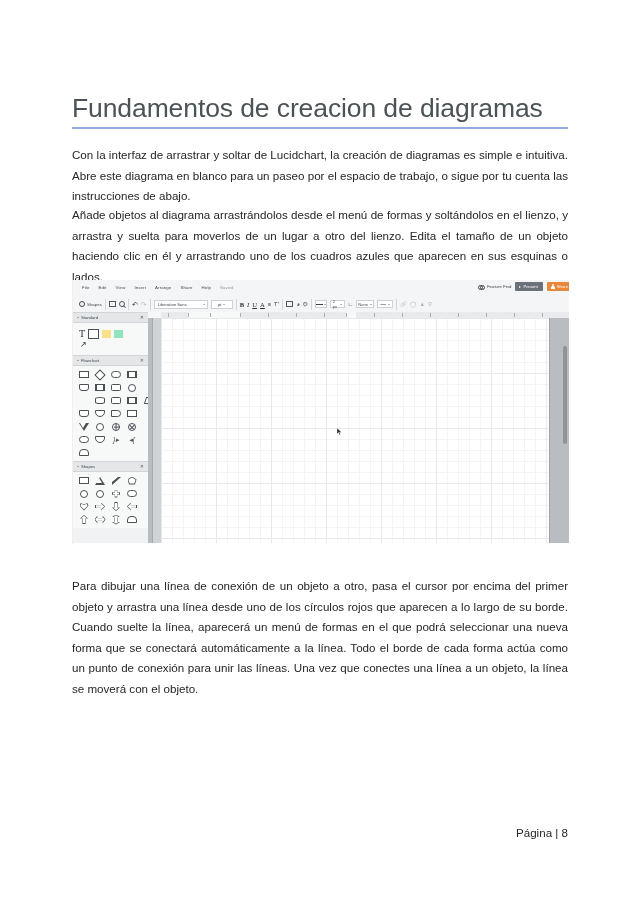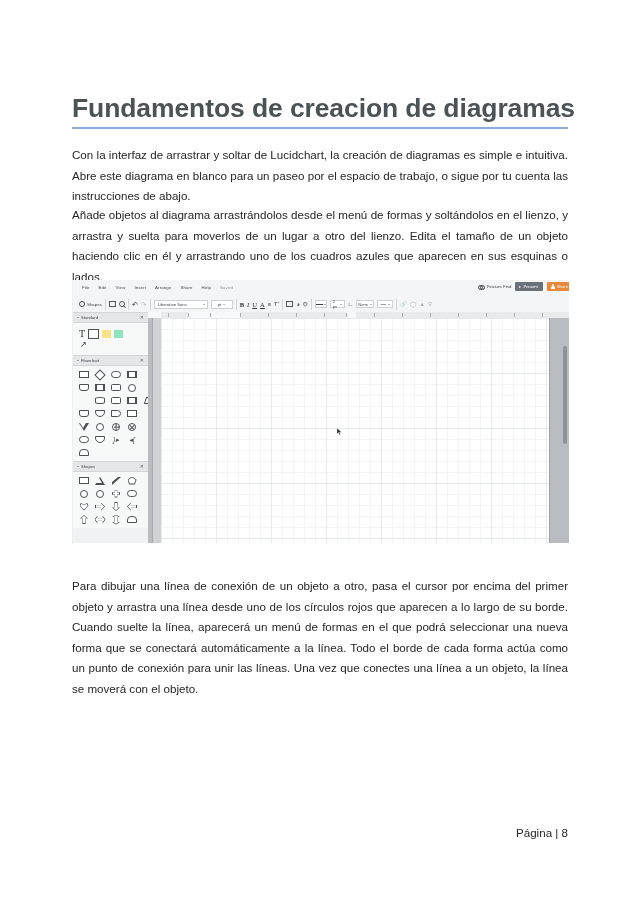--- a/index.html
+++ b/index.html
@@ -23,21 +23,21 @@
     background: #ffffff;
   }
 
   
   .doc-title {
     position: absolute;
     left: 72px;
     top: 94px;
     width: 496px;
     font-size: 26.5px;
-    font-weight: 700;
+    font-weight: 400;
     color: #4b5356;
     letter-spacing: -0.1px;
     line-height: 1.1;
     white-space: nowrap;
   }
   .title-rule {
     position: absolute;
     left: 72px;
     top: 127px;
     width: 496px;

